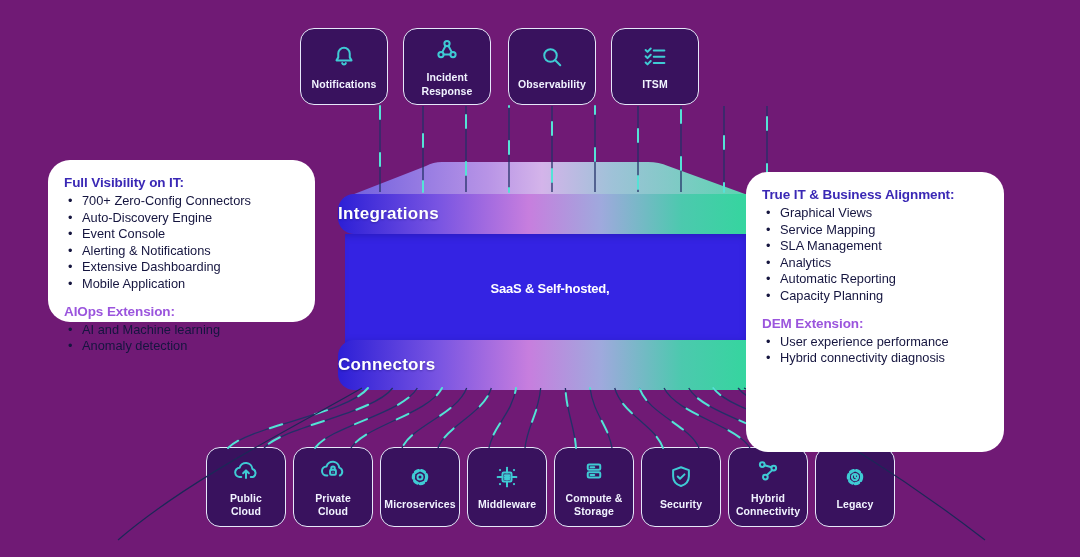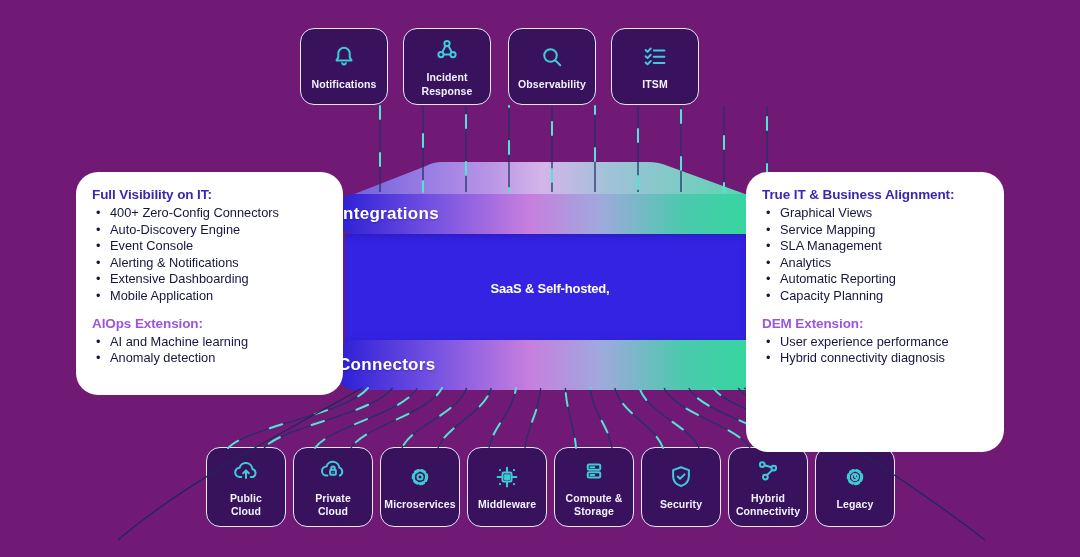--- a/index.html
+++ b/index.html
@@ -32,21 +32,21 @@
   .band-label{color:#fff;font-size:17px;font-weight:700;letter-spacing:.3px;
               text-shadow:0 1px 2px rgba(20,10,90,.35);}
   .pmiddle{position:absolute;left:7px;right:7px;top:74px;height:110px;background:#3423e3;
            display:flex;flex-direction:column;align-items:center;justify-content:center;
            box-shadow:inset -6px 0 10px rgba(10,5,80,.35);}
   .ptitle{color:#fff;font-size:13px;font-weight:700;text-align:center;line-height:1.45;
           letter-spacing:-.2px;}
   
   .card{position:absolute;background:#fff;border-radius:22px;padding:13px 16px 12px 16px;z-index:4;
         box-sizing:border-box;}
-  .card-left{left:48px;top:172px;width:267px;height:223px;margin-left:28px;}
+  .card-left{left:48px;top:160px;width:267px;height:162px;}
   .card-right{left:746px;top:172px;width:258px;height:280px;}
   .card-title{font-size:13.5px;font-weight:700;color:#3a28b5;margin:2px 0 3px 0;letter-spacing:-.1px;}
   .card-sub{font-size:13.5px;font-weight:700;color:#9b55dd;margin:11px 0 3px 0;letter-spacing:-.1px;}
   ul.blist{list-style:none;margin:0;padding:0;}
   ul.blist li{position:relative;padding-left:18px;line-height:16.6px;font-size:12.8px;color:#15153f;}
   ul.blist li::before{content:"\2022";position:absolute;left:4px;color:#15153f;}
 </style>
 </head>
 <body>
 
@@ -167,21 +167,21 @@
       <span class="ptitle">SaaS &amp; Self-hosted,</span>
     </div>
     <div class="band band-bottom">
       <span class="band-label">Connectors</span>
     </div>
   </div>
 
   <div class="card card-left">
     <div class="card-title">Full Visibility on IT:</div>
     <ul class="blist">
-        <li>400+ Zero-Config Connectors</li>
+        <li>700+ Zero-Config Connectors</li>
         <li>Auto-Discovery Engine</li>
         <li>Event Console</li>
         <li>Alerting &amp; Notifications</li>
         <li>Extensive Dashboarding</li>
         <li>Mobile Application</li>
       </ul>
     <div class="card-sub">AIOps Extension:</div>
     <ul class="blist">
         <li>AI and Machine learning</li>
         <li>Anomaly detection</li>

